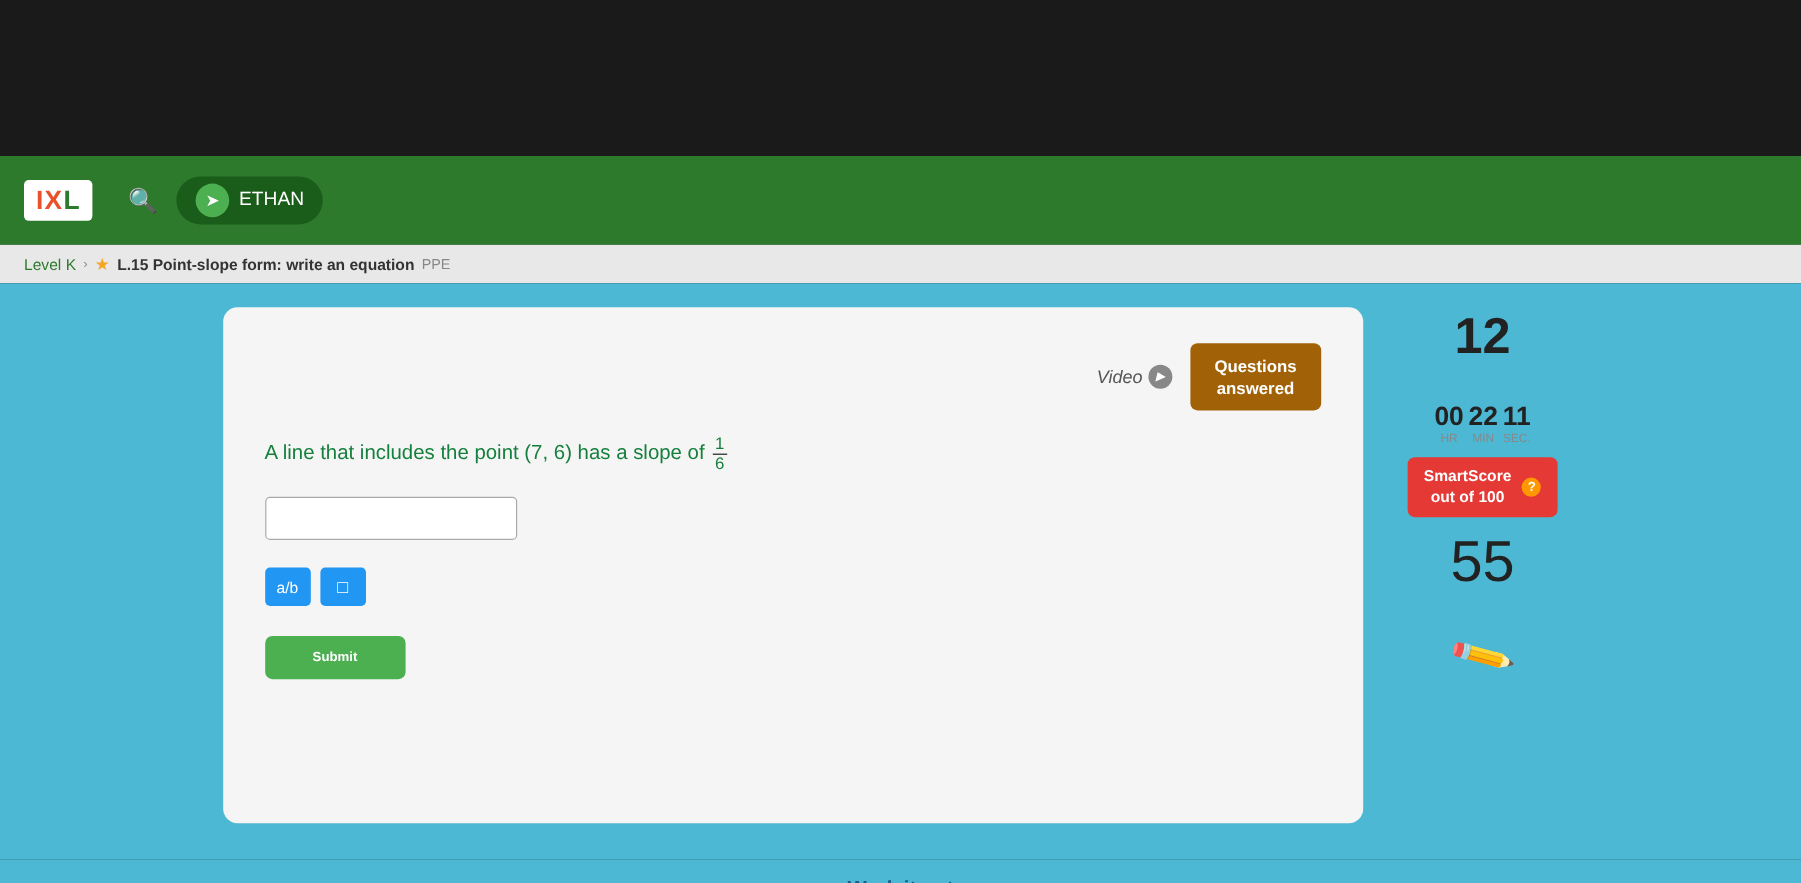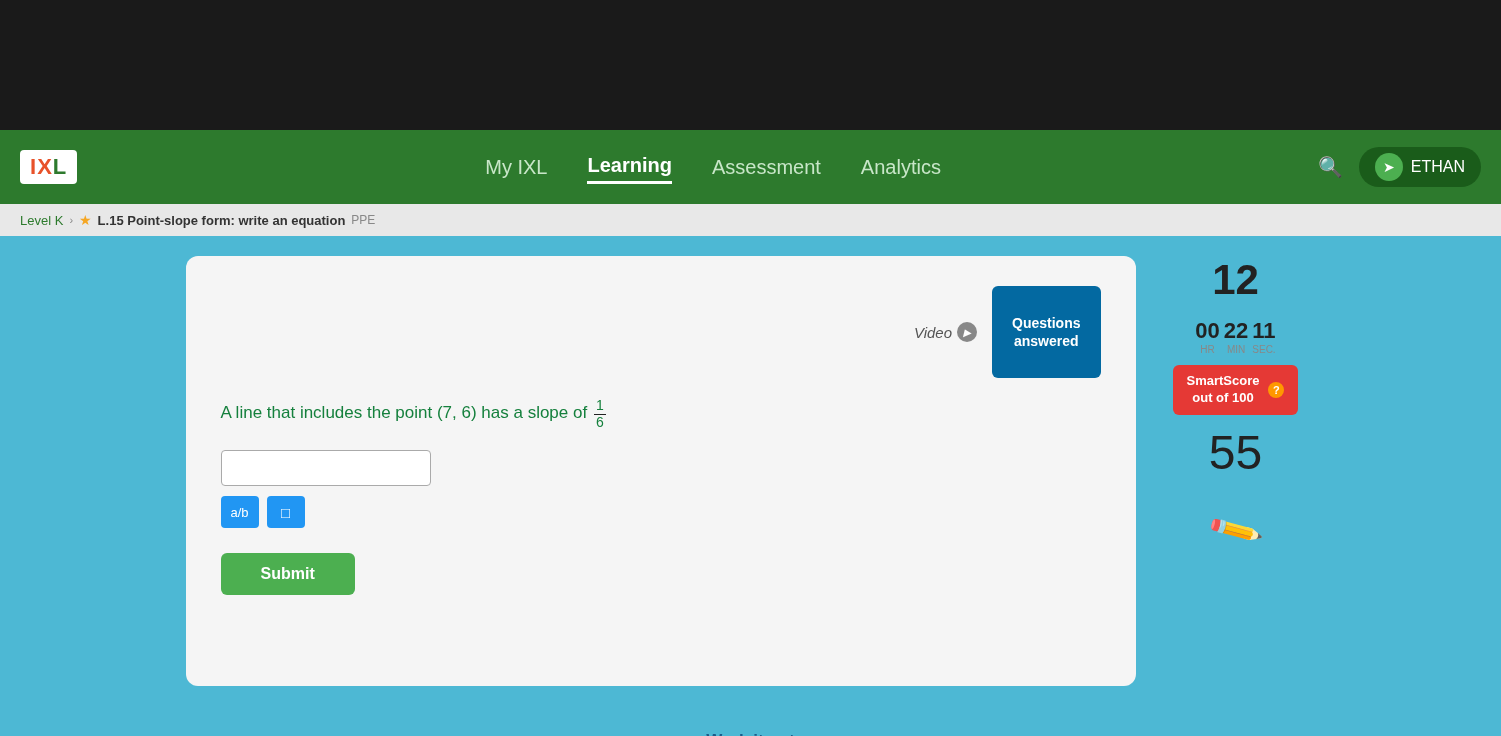--- a/index.html
+++ b/index.html
@@ -138,25 +138,25 @@
       height: 20px;
       background: #888;
       border-radius: 50%;
       display: inline-flex;
       align-items: center;
       justify-content: center;
       color: #fff;
       font-size: 10px;
     }
     .questions-answered-btn {
-      background: #0369a1;
+      background: #a16207;
       color: #fff;
       border: none;
       border-radius: 6px;
-      padding: 28px 20px;
+      padding: 10px 20px;
       font-size: 14px;
       font-weight: bold;
       cursor: pointer;
       text-align: center;
       line-height: 1.3;
     }
 
     
     .question-text {
       font-size: 17px;
@@ -181,21 +181,21 @@
       color: #333;
       font-style: italic;
       margin-bottom: 25px;
       line-height: 1.5;
     }
 
     
     .input-row {
       display: flex;
       flex-direction: column;
-      gap: 10px;
+      gap: 23px;
       margin-bottom: 25px;
     }
     .answer-input {
       width: 210px;
       height: 36px;
       border: 1.5px solid #aaa;
       border-radius: 4px;
       padding: 0 8px;
       font-size: 15px;
       background: #fff;
@@ -218,21 +218,21 @@
       justify-content: center;
     }
 
     
     .submit-btn {
       background: #4caf50;
       color: #fff;
       border: none;
       border-radius: 6px;
       padding: 12px 40px;
-      font-size: 16px;
+      font-size: 11px;
       font-weight: bold;
       cursor: pointer;
       text-align: center;
     }
 
     
     .right-panel {
       display: flex;
       flex-direction: column;
       align-items: center;
@@ -256,21 +256,21 @@
       font-size: 14px;
       font-weight: bold;
       cursor: pointer;
       text-align: center;
       line-height: 1.3;
     }
     .time-display {
       display: flex;
       gap: 4px;
       align-items: flex-end;
-      margin-top: 4px;
+      margin-top: 20px;
     }
     .time-block {
       text-align: center;
     }
     .time-value {
       font-size: 22px;
       font-weight: bold;
       color: #222;
       display: block;
     }
@@ -341,26 +341,20 @@
     }
   </style>
 </head>
 <body>
 
 <div class="top-bar"></div>
 
 <nav class="navbar">
   <div class="navbar-logo">
     <span style="color:#e8522a;">I</span><span style="color:#e8522a;">X</span><span style="color:#2d7a2d; background:#fff;">L</span>
-  </div>
-  <div class="nav-links">
-    <a class="nav-link">My IXL</a>
-    <a class="nav-link active">Learning</a>
-    <a class="nav-link">Assessment</a>
-    <a class="nav-link">Analytics</a>
   </div>
   <div class="nav-right">
     <button class="search-icon-btn">🔍</button>
     <button class="user-btn">
       <span class="user-avatar">➤</span>
       <span>ETHAN</span>
     </button>
   </div>
 </nav>
 

